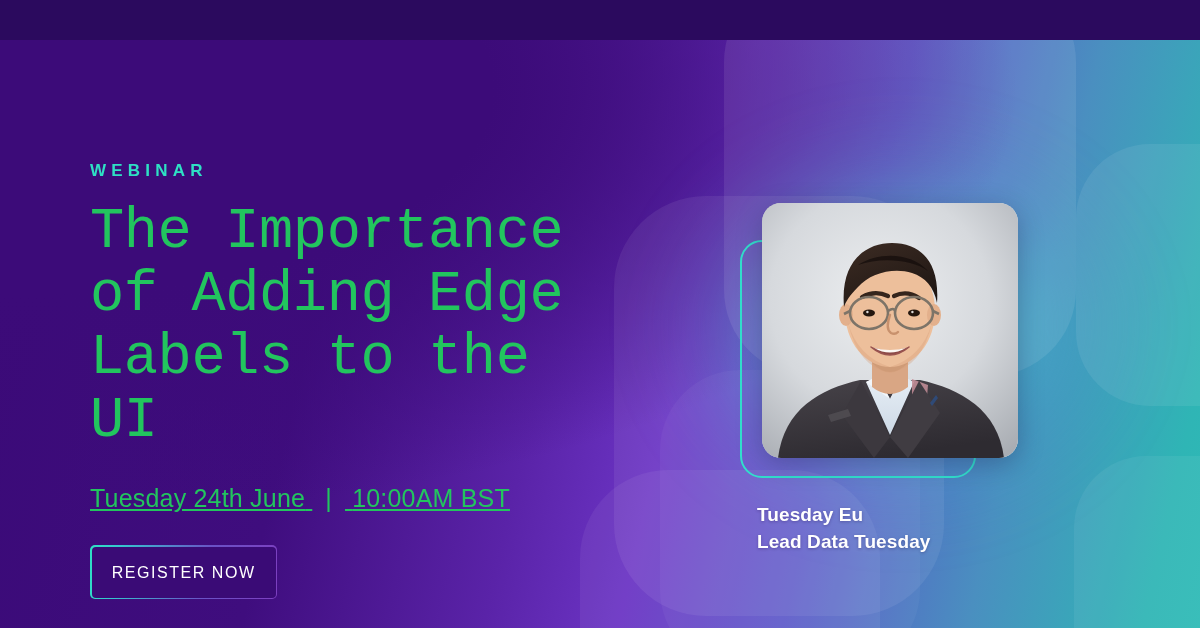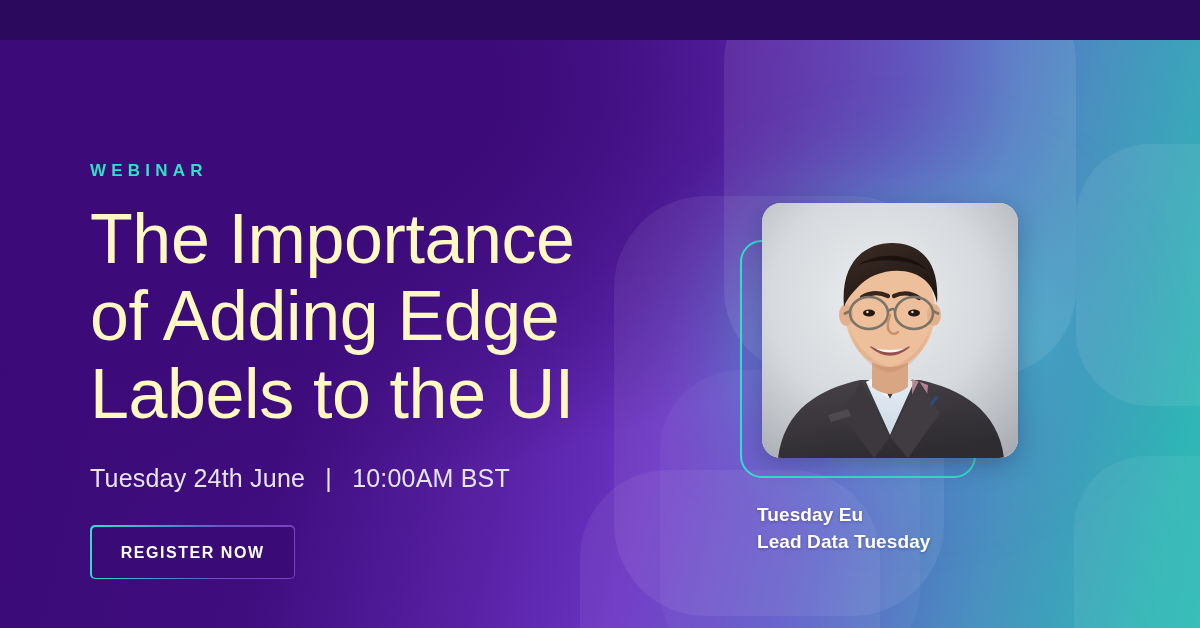--- a/index.html
+++ b/index.html
@@ -100,58 +100,60 @@
   .eyebrow {
     font-size:17px;
     font-weight:700;
     letter-spacing:5.2px;
     color:#2fe0c4;
     line-height:1;
     margin-bottom:22px;
   }
 
   .headline {
-    font-size:70px;
+    font-size:57px;
     font-weight:300;
     line-height:1.105;
-    color:#fef9c3;
+    color:#22c55e;
     letter-spacing:-0.4px;
     white-space:pre-line;
+    font-family:Liberation Mono, monospace;
   }
 
   .datetime {
     margin-top:30px;
     font-size:25px;
     font-weight:400;
-    color:#e5e5e5;
+    color:#22c55e;
     letter-spacing:0.2px;
     line-height:1.2;
+    text-decoration:underline;
   }
   .datetime .sep {
     display:inline-block;
     padding:0 13px;
     font-weight:300;
   }
 
   
   .cta-wrap {
     margin-top:32px;
     display:inline-block;
     padding:1.7px;
     border-radius:5px;
     background:linear-gradient(100deg, #2fe0c4 0%, #36c6cf 16%, #6a52c6 62%, #7d3fc0 100%);
   }
   .cta {
     display:block;
     background:#3a0b76;
     border-radius:4px;
-    padding:17px 29px 16px;
+    padding:17px 20px 16px;
     color:#ffffff;
     font-size:16px;
-    font-weight:700;
+    font-weight:400;
     letter-spacing:1.55px;
     text-decoration:none;
     white-space:nowrap;
   }
 
   
   .teal-frame {
     position:absolute;
     left:740px; top:200px;
     width:236px; height:238px;

